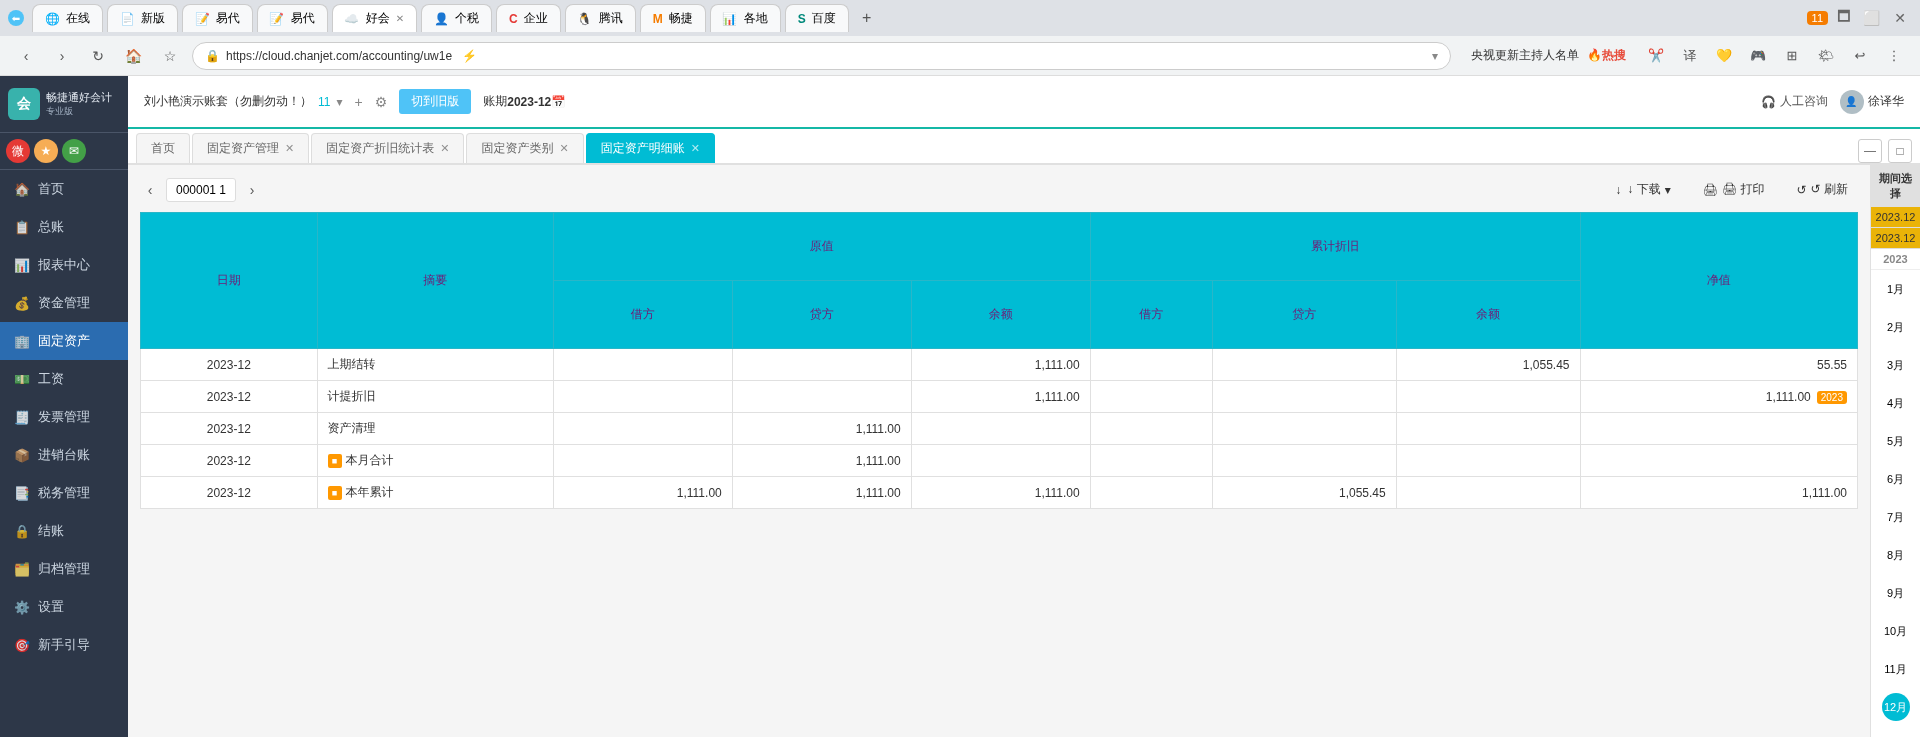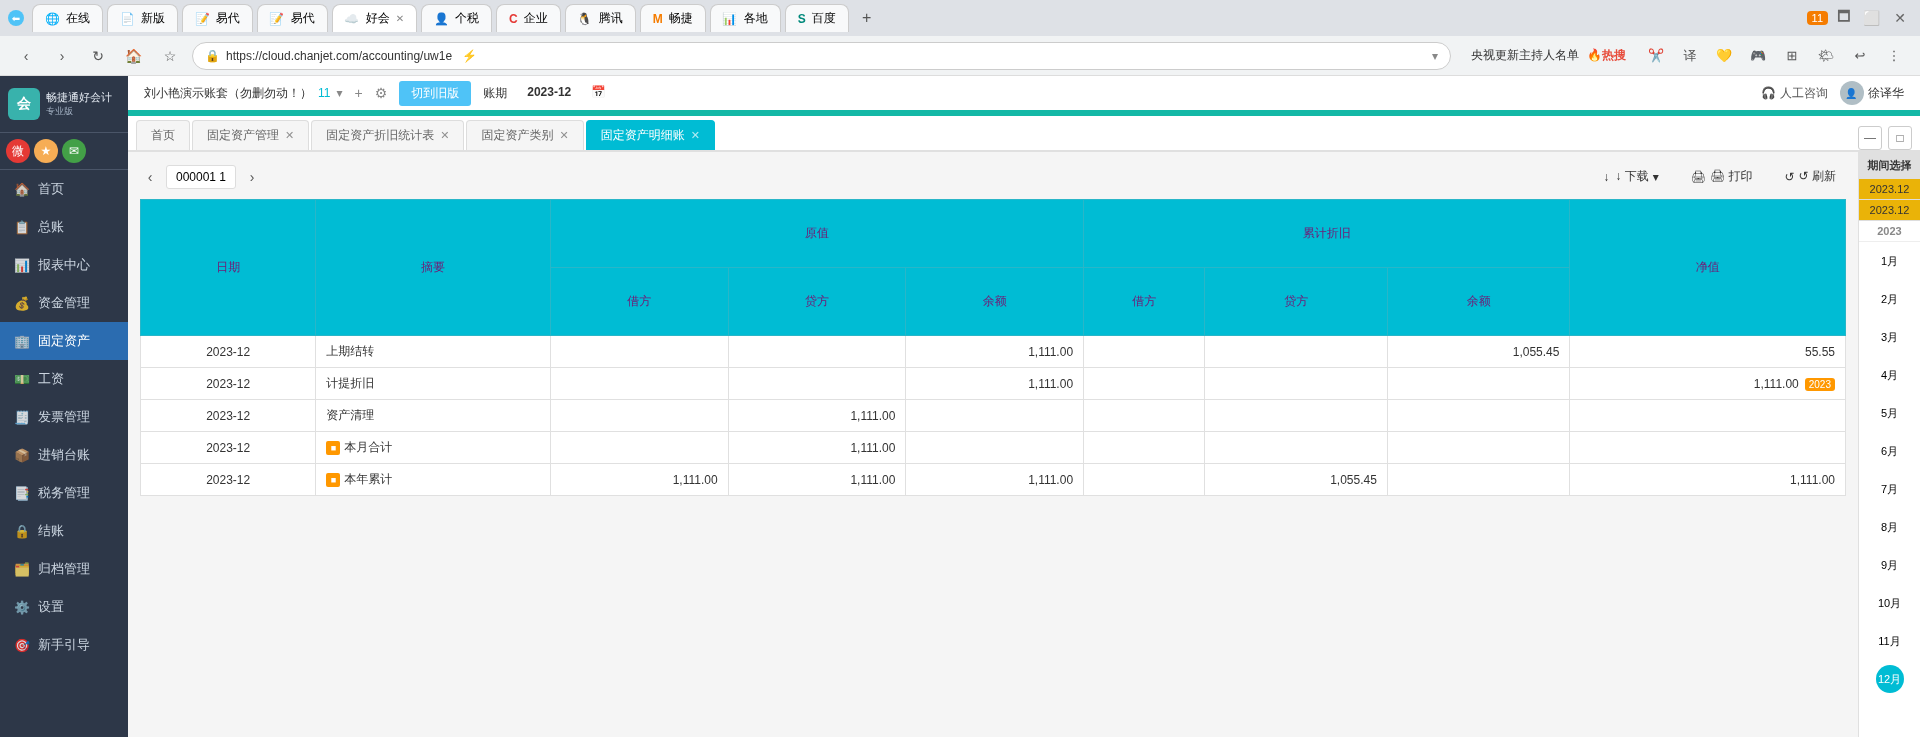--- a/index.html
+++ b/index.html
@@ -32,24 +32,24 @@
     .logo-badge { font-size: 9px; color: #a0aec0; }
     .sidebar-item { display: flex; align-items: center; gap: 8px; padding: 10px 14px; cursor: pointer; color: #cbd5e0; font-size: 13px; }
     .sidebar-item.active { background: #2b6cb0; color: #fff; }
     .sidebar-icon { width: 16px; height: 16px; display: flex; align-items: center; justify-content: center; opacity: 0.8; }
     .sidebar-extra-icon { width: 24px; height: 24px; background: #f6ad55; border-radius: 50%; display: flex; align-items: center; justify-content: center; font-size: 12px; }
 
     
     .main-content { flex: 1; display: flex; flex-direction: column; background: #f5f5f5; overflow: hidden; }
 
     
-    .app-header { background: #fff; height: 40px; display: flex; align-items: center; padding: 0 16px; border-bottom: 6px solid #14b8a6; gap: 12px; }
+    .app-header { background: #fff; height: 53px; display: flex; align-items: center; padding: 0 16px; border-bottom: 2px solid #14b8a6; gap: 12px; }
     .header-account { font-size: 12px; color: #333; display: flex; align-items: center; gap: 6px; }
     .header-btn { padding: 4px 12px; background: #4fc3f7; color: #fff; border: none; border-radius: 3px; cursor: pointer; font-size: 12px; }
-    .header-period { font-size: 12px; color: #333; display: flex; align-items: flex-start; gap: 20px; }
+    .header-period { font-size: 12px; color: #333; display: flex; align-items: center; gap: 0; }
     .header-actions { margin-left: auto; display: flex; align-items: center; gap: 12px; }
     .header-service { font-size: 12px; color: #555; cursor: pointer; display: flex; align-items: center; gap: 4px; }
     .header-user { font-size: 12px; color: #333; display: flex; align-items: center; gap: 4px; cursor: pointer; }
     .user-avatar { width: 24px; height: 24px; border-radius: 50%; background: #b0bec5; display: flex; align-items: center; justify-content: center; font-size: 10px; color: #fff; }
 
     
     .tab-bar { background: #fff; height: 36px; display: flex; align-items: flex-end; padding: 0 8px; border-bottom: 2px solid #e0e0e0; gap: 2px; position: relative; }
     .page-tab { height: 30px; padding: 0 14px; border: 1px solid #ddd; border-bottom: none; border-radius: 4px 4px 0 0; display: flex; align-items: center; gap: 6px; font-size: 12px; cursor: pointer; background: #f5f5f5; color: #666; white-space: nowrap; }
     .page-tab.active { background: #00bcd4; color: #fff; border-color: #00bcd4; }
     .page-tab .tab-x { font-size: 11px; cursor: pointer; opacity: 0.7; }
@@ -73,21 +73,21 @@
     .ledger-table { width: 100%; border-collapse: collapse; }
     .ledger-table th { background: #00bcd4; color: #701a75; padding: 25px 10px; font-size: 12px; font-weight: normal; text-align: center; border: 1px solid #29b6c8; white-space: nowrap; }
     .ledger-table th.group-header { border-bottom: 1px solid #29b6c8; }
     .ledger-table td { padding: 7px 10px; font-size: 12px; color: #333; border: 1px solid #e0e0e0; text-align: center; background: #fff; white-space: nowrap; }
     .ledger-table td.text-right { text-align: right; margin-left: 40px; }
     .ledger-table td.text-left { text-align: left; }
     .ledger-table .row-label { display: flex; align-items: center; gap: 4px; }
     .row-icon { width: 14px; height: 14px; background: #ff9800; border-radius: 2px; display: flex; align-items: center; justify-content: center; font-size: 9px; color: #fff; flex-shrink: 0; }
 
     
-    .period-panel { width: 62px; background: #fff; border-left: 1px solid #e0e0e0; display: flex; flex-direction: column; overflow-y: auto; }
+    .period-panel { width: 50px; background: #fff; border-left: 1px solid #e0e0e0; display: flex; flex-direction: column; overflow-y: auto; }
     .period-header { background: #e0e0e0; padding: 6px 4px; font-size: 11px; text-align: center; color: #333; font-weight: bold; }
     .period-selected { background: #eab308; padding: 4px 2px; font-size: 11px; text-align: center; color: #333; border-bottom: 1px solid #ddd; }
     .period-month-circle { width: 28px; height: 28px; border-radius: 50%; display: flex; align-items: center; justify-content: center; margin: 2px auto; cursor: pointer; font-size: 11px; }
     .period-month-circle.active { background: #00bcd4; color: #fff; }
   </style>
 </head>
 <body>
 
 <div class="browser-top">
 

